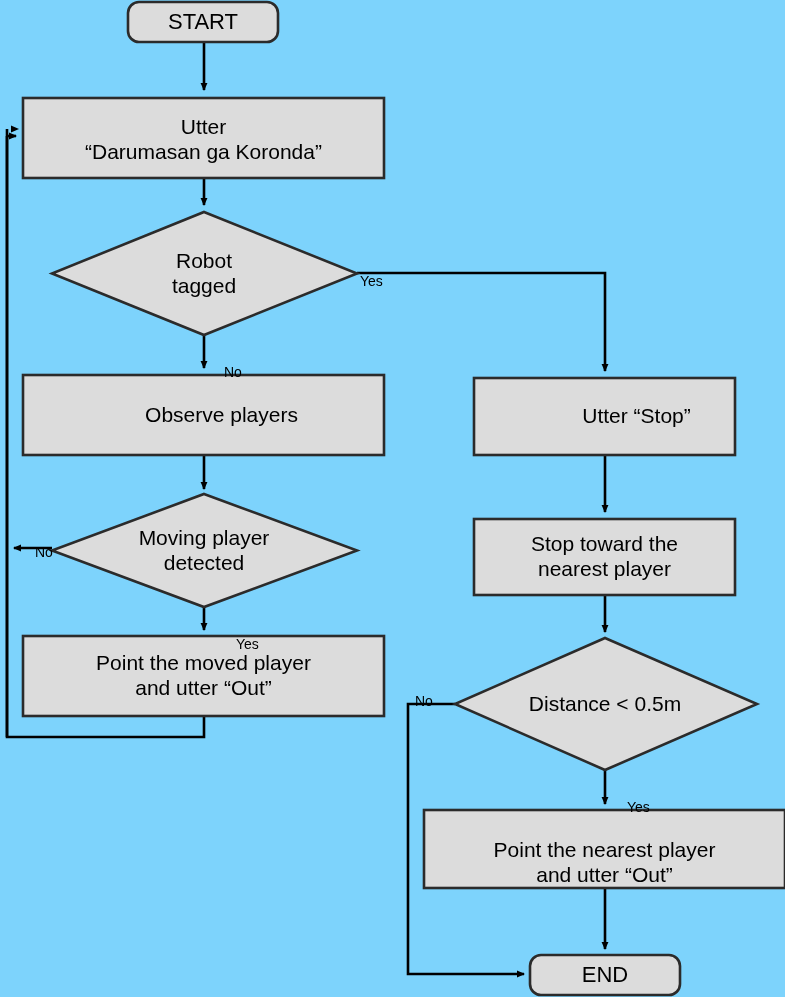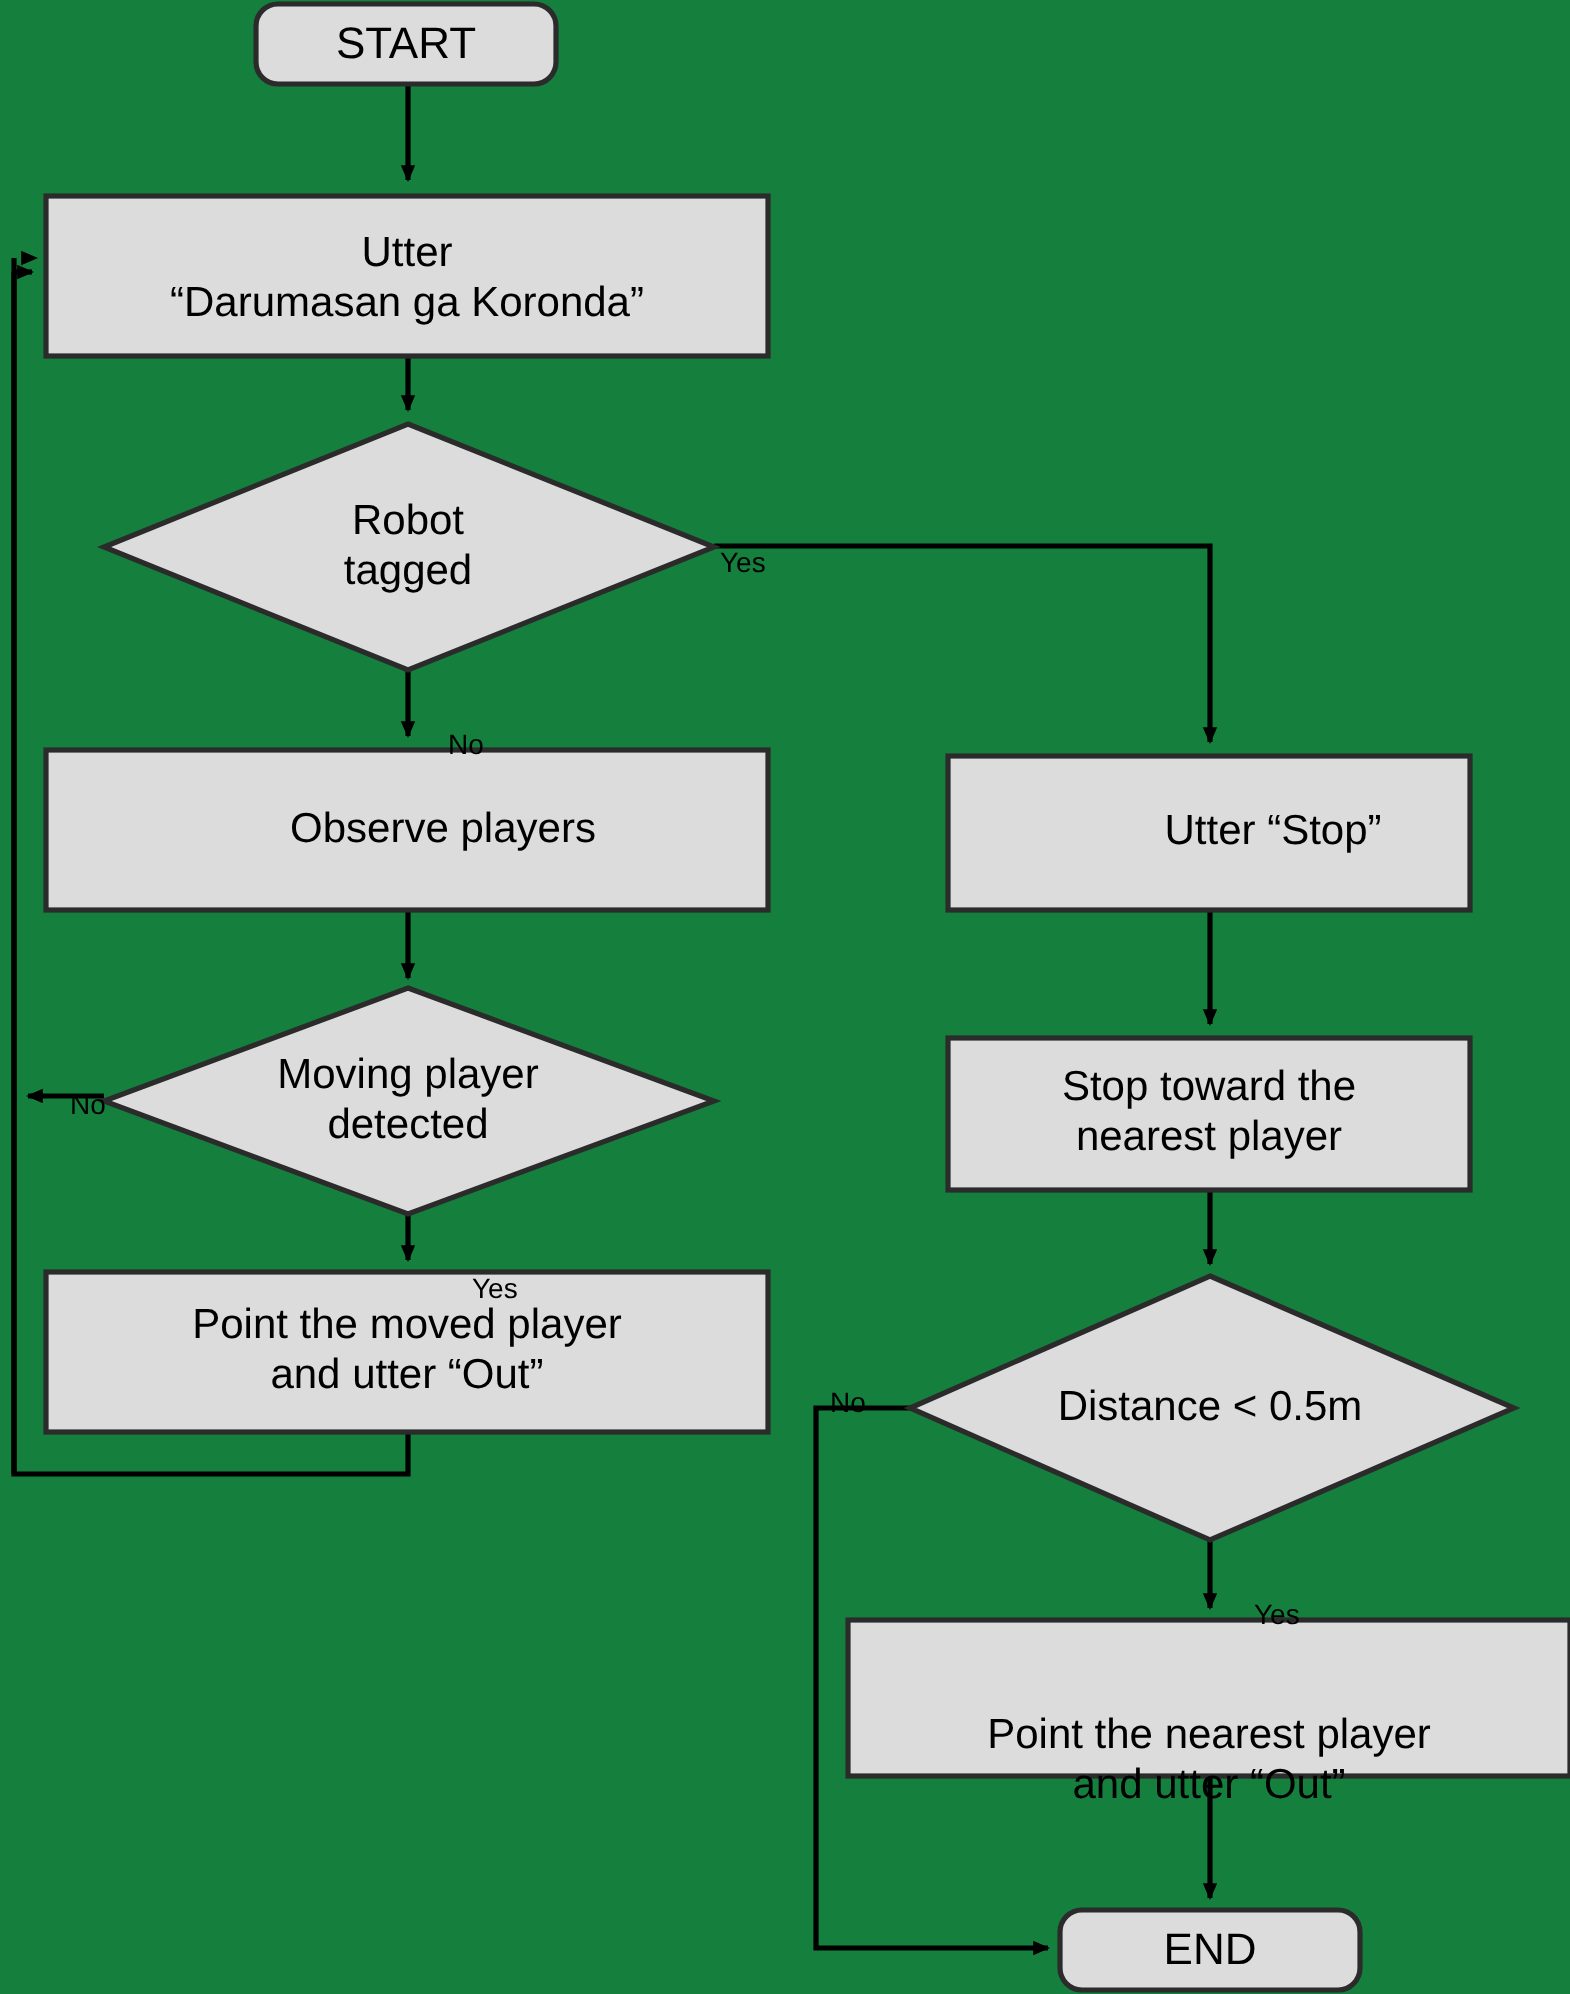--- a/index.html
+++ b/index.html
@@ -5,21 +5,21 @@
 <style>
   html, body {
     margin: 0;
     padding: 0;
     background: #ffffff;
   }
   #flowchart-root {
     position: relative;
     width: 785px;
     height: 997px;
-    background: #15803d;
+    background: #7dd3fc;
     font-family: "Liberation Sans", sans-serif;
     overflow: hidden;
   }
   #flow-svg {
     position: absolute;
     top: 0;
     left: 0;
     width: 785px;
     height: 997px;
   }
@@ -136,21 +136,21 @@
   <div class="node-label" style="left:23px; top:636px; width:361px; height:80px;text-align:center;">Point the moved player
 and utter “Out”</div>
 
   <div class="node-label" style="left:474px; top:378px; width:261px; height:77px;padding-left:32px;">Utter “Stop”</div>
 
   <div class="node-label" style="left:474px; top:519px; width:261px; height:76px;">Stop toward the
 nearest player</div>
 
   <div class="node-label" style="left:480px; top:638px; width:250px; height:132px;">Distance &lt; 0.5m</div>
 
-  <div class="node-label" style="left:424px; top:842px; width:361px; height:78px;">Point the nearest player
+  <div class="node-label" style="left:424px; top:824px; width:361px; height:78px;">Point the nearest player
 and utter “Out”</div>
 
   <div class="node-label terminator-label" style="left:530px; top:955px; width:150px; height:40px;">END</div>
 
   <div class="edge-label" style="left:360px; top:235px;">Yes</div>
 
   <div class="edge-label" style="left:224px; top:326px;">No</div>
 
   <div class="edge-label" style="left:35px; top:506px;">No</div>
 

